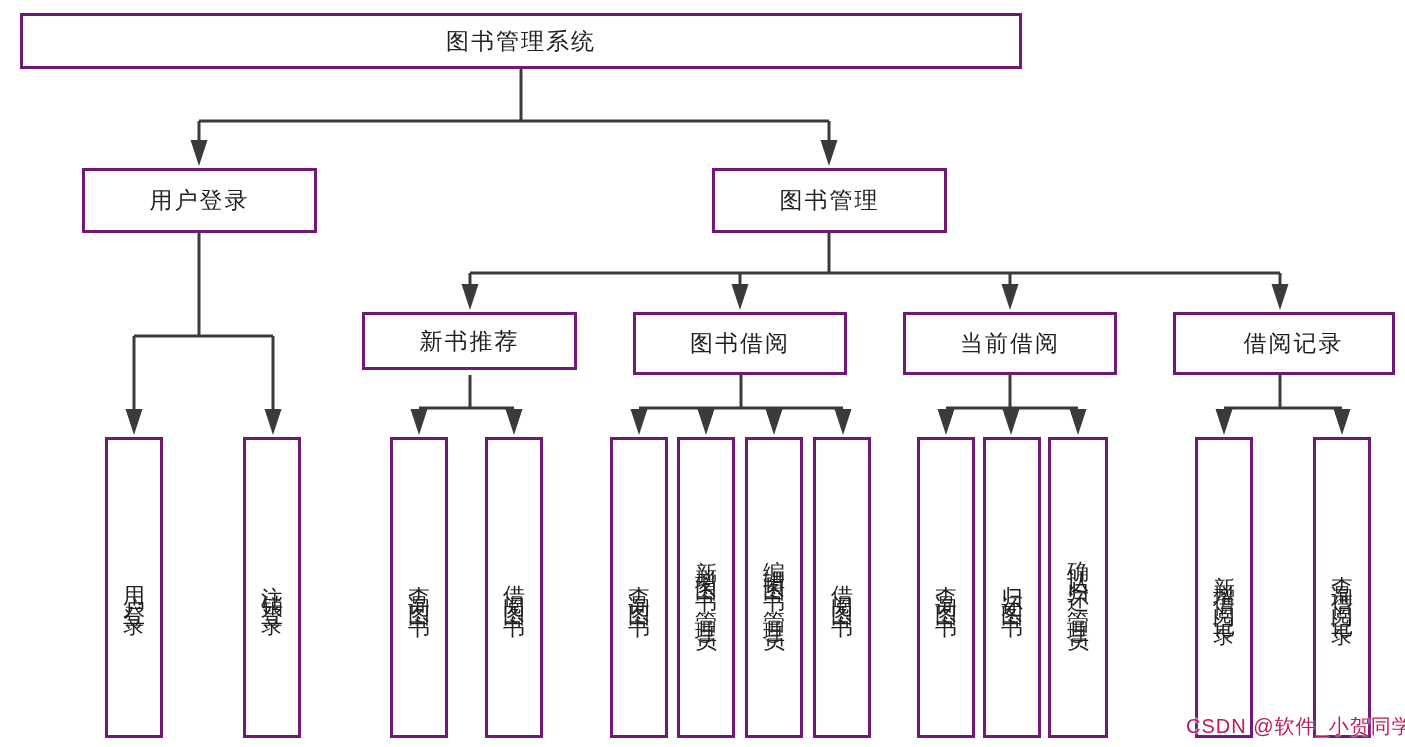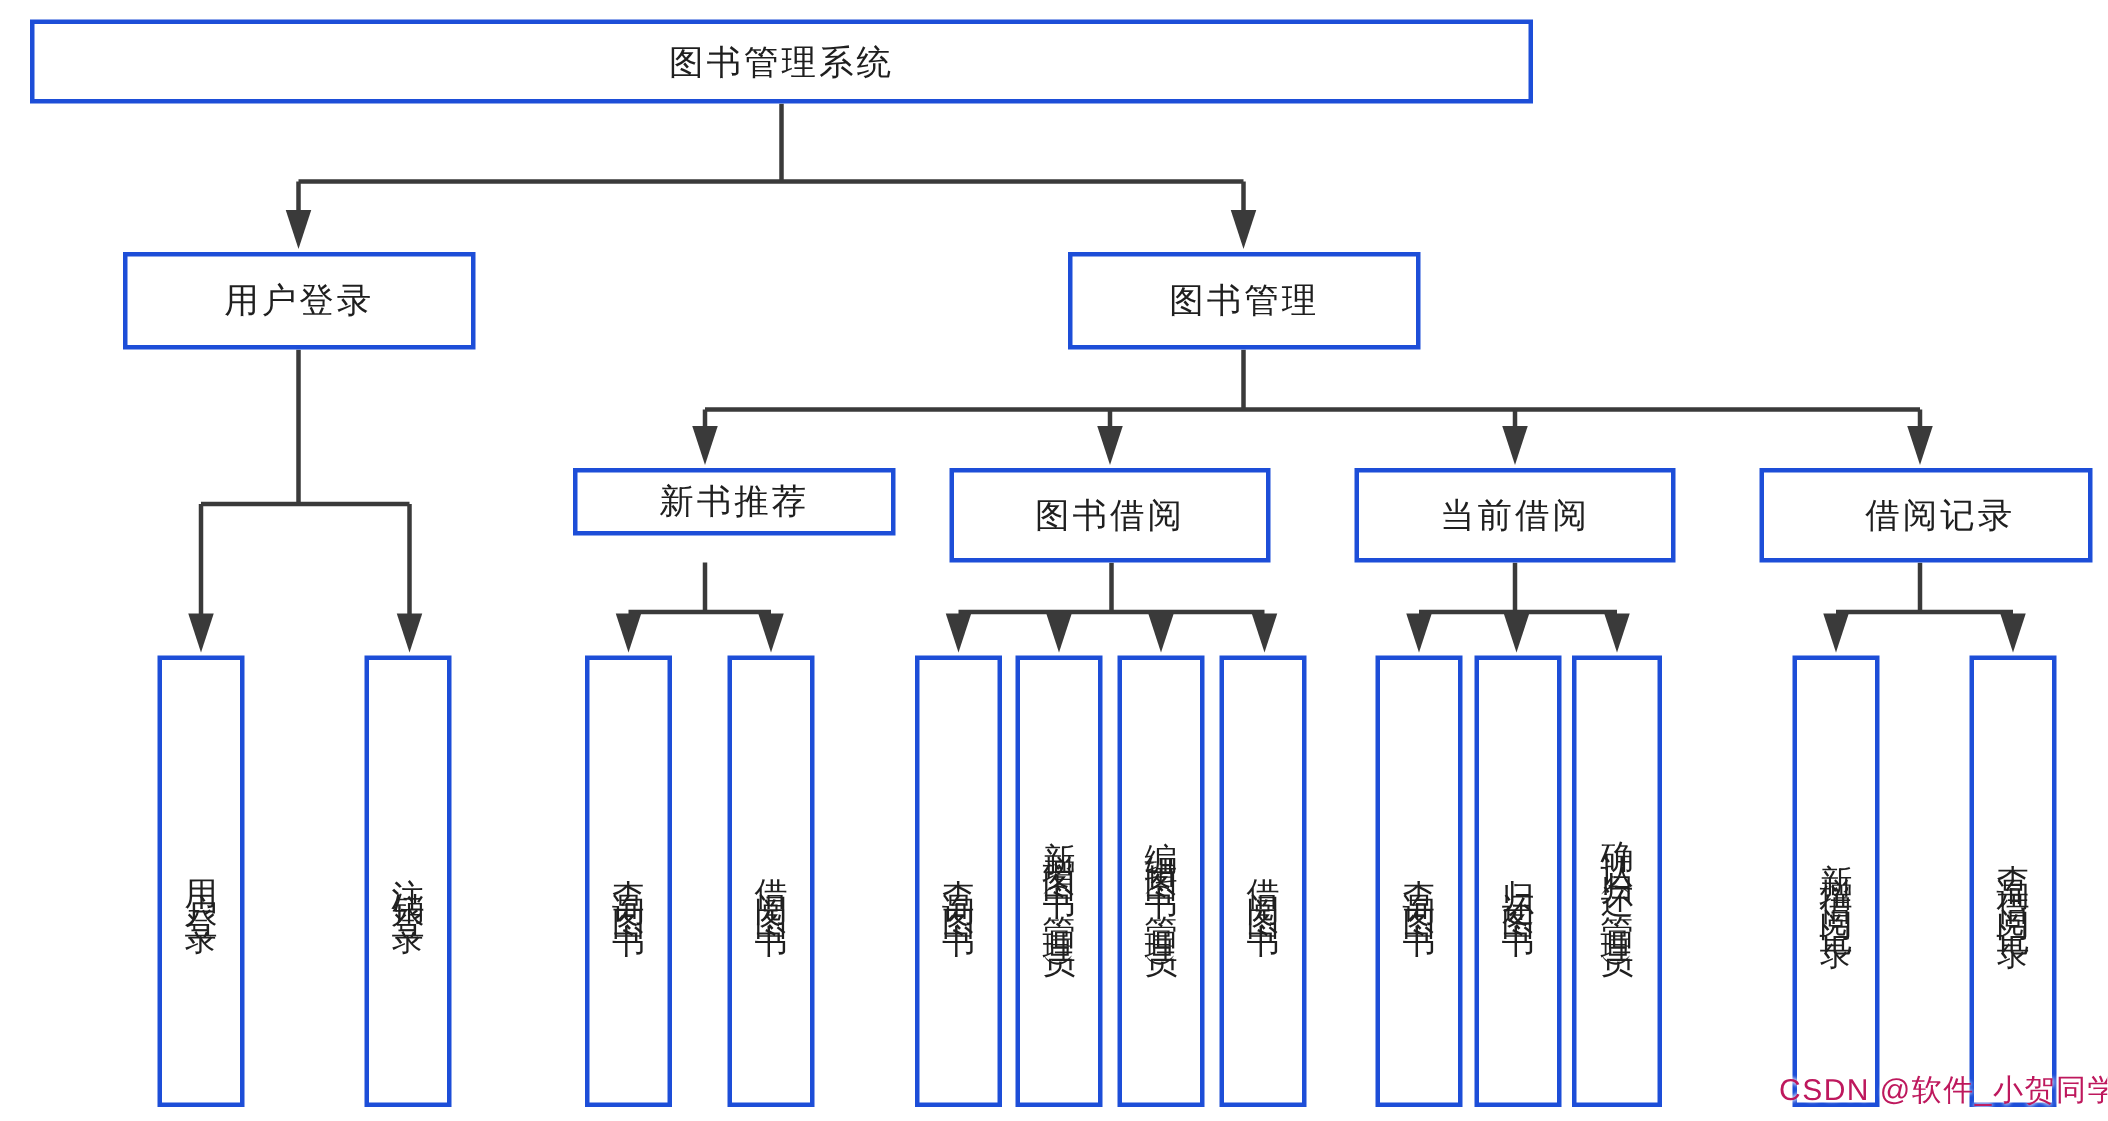--- a/index.html
+++ b/index.html
@@ -19,21 +19,21 @@
   #edges {
     position: absolute;
     left: 0;
     top: 0;
     z-index: 1;
     pointer-events: none;
   }
   .node {
     position: absolute;
     box-sizing: border-box;
-    border: 3px solid #1d4ed8;
+    border: 3px solid #701a75;
     background: #ffffff;
     display: flex;
     align-items: center;
     justify-content: center;
     z-index: 2;
     color: #1f1f1f;
   }
   .hnode .lbl {
     font-size: 23px;
     letter-spacing: 2px;
@@ -49,21 +49,21 @@
     writing-mode: vertical-rl;
     text-orientation: mixed;
     font-size: 22px;
     letter-spacing: 10px;
     line-height: 1;
   }
   
   .n-root   { left: 20px;   top: 13px;  width: 1002px; height: 56px; }
   .n-login  { left: 82px;   top: 168px; width: 235px;  height: 65px; }
   .n-mgmt   { left: 712px;  top: 168px; width: 235px;  height: 65px; }
-  .n-rec    { left: 382px;  top: 312px; width: 215px;  height: 45px; }
+  .n-rec    { left: 362px;  top: 312px; width: 215px;  height: 58px; }
   .n-borrow { left: 633px;  top: 312px; width: 214px;  height: 63px; }
   .n-cur    { left: 903px;  top: 312px; width: 214px;  height: 63px; }
   .n-hist   { left: 1173px; top: 312px; width: 222px;  height: 63px; padding-left: 19px; }
   
   .n-login-user   { left: 105px;  }
   .n-login-out    { left: 243px;  }
   .n-rec-query    { left: 390px;  }
   .n-rec-borrow   { left: 485px;  }
   .n-bor-query    { left: 610px;  }
   .n-bor-add      { left: 677px;  }

